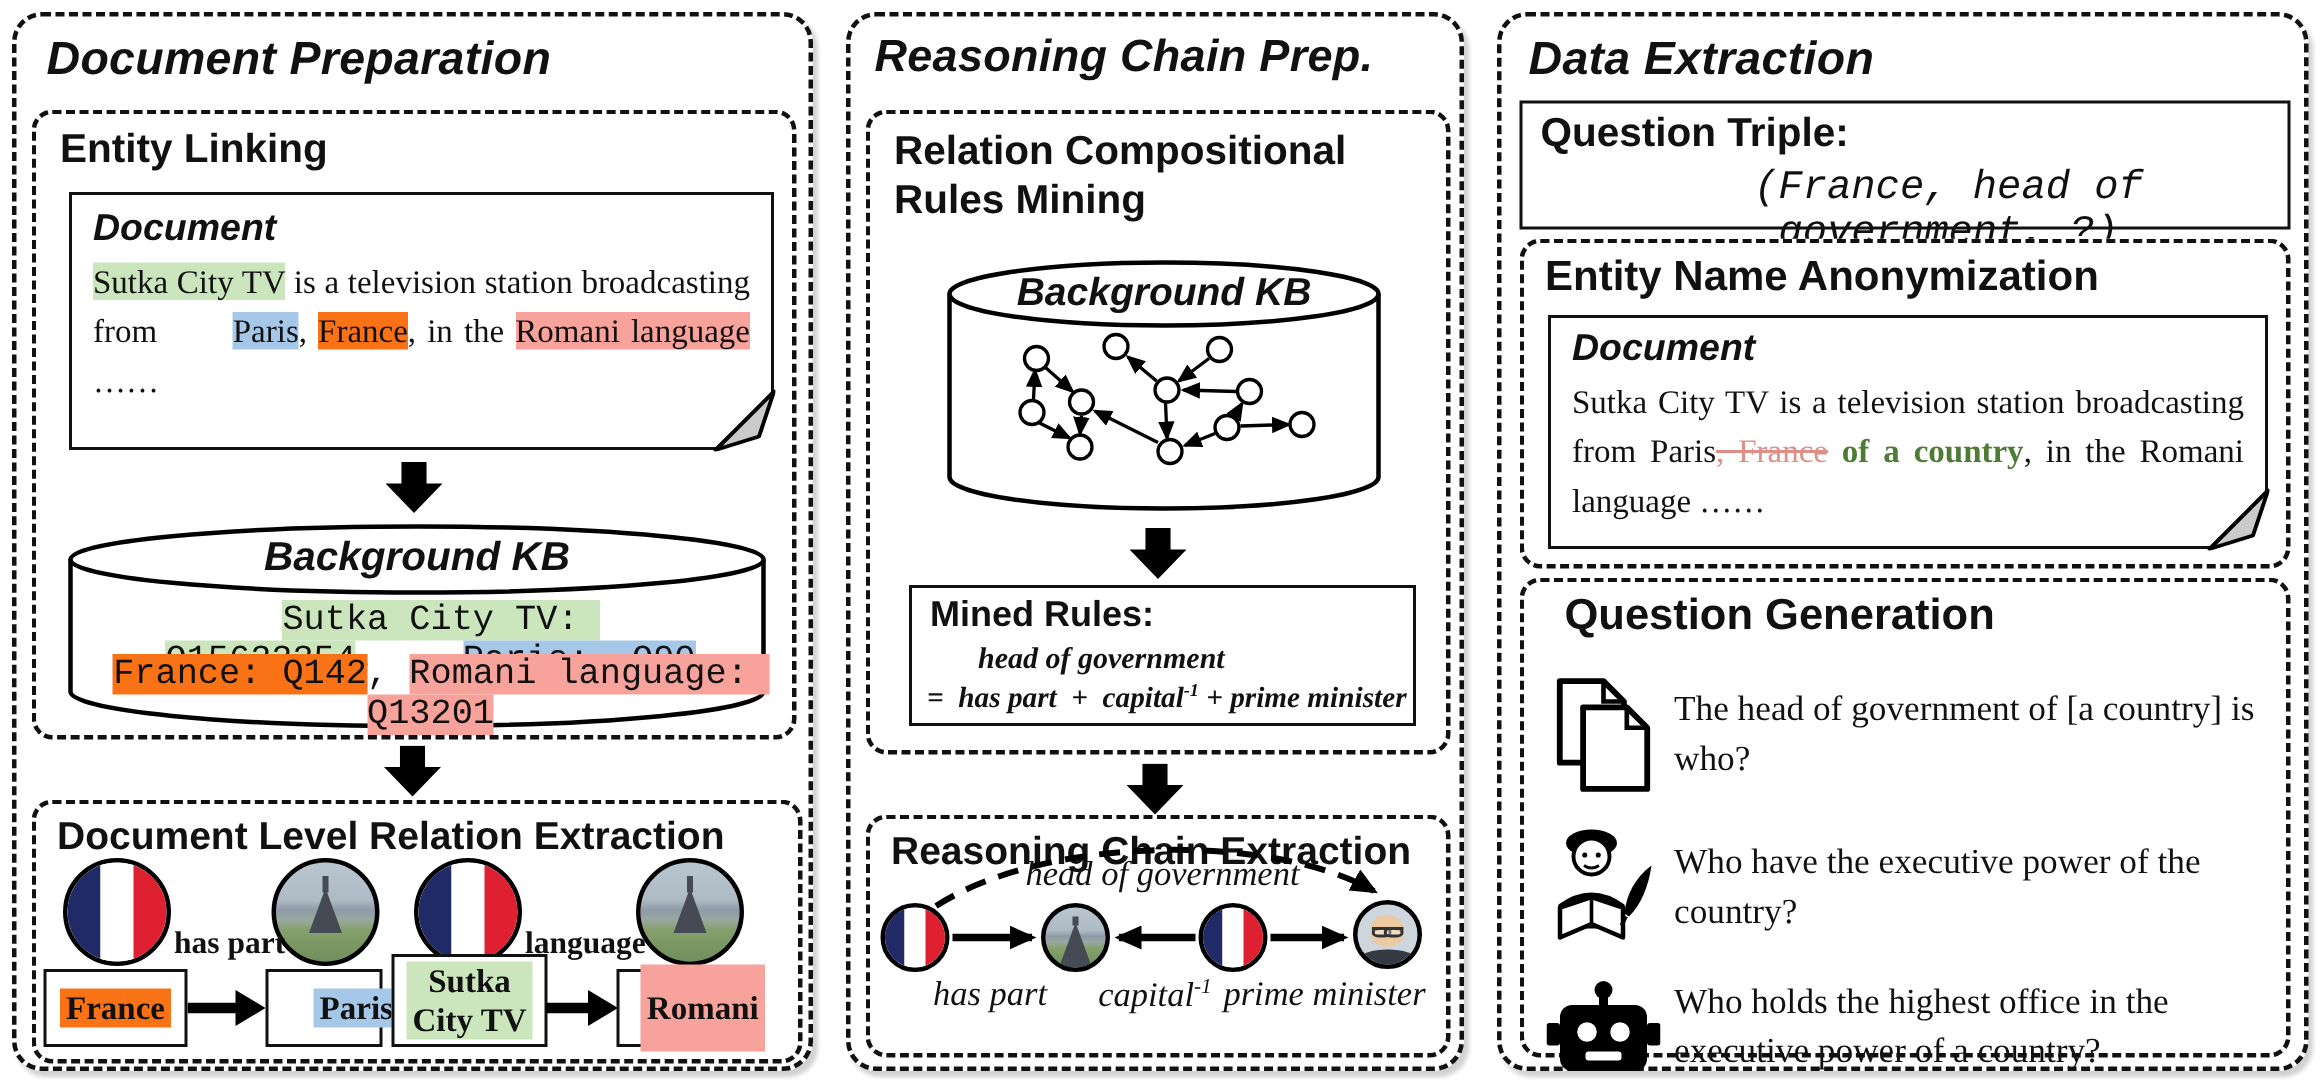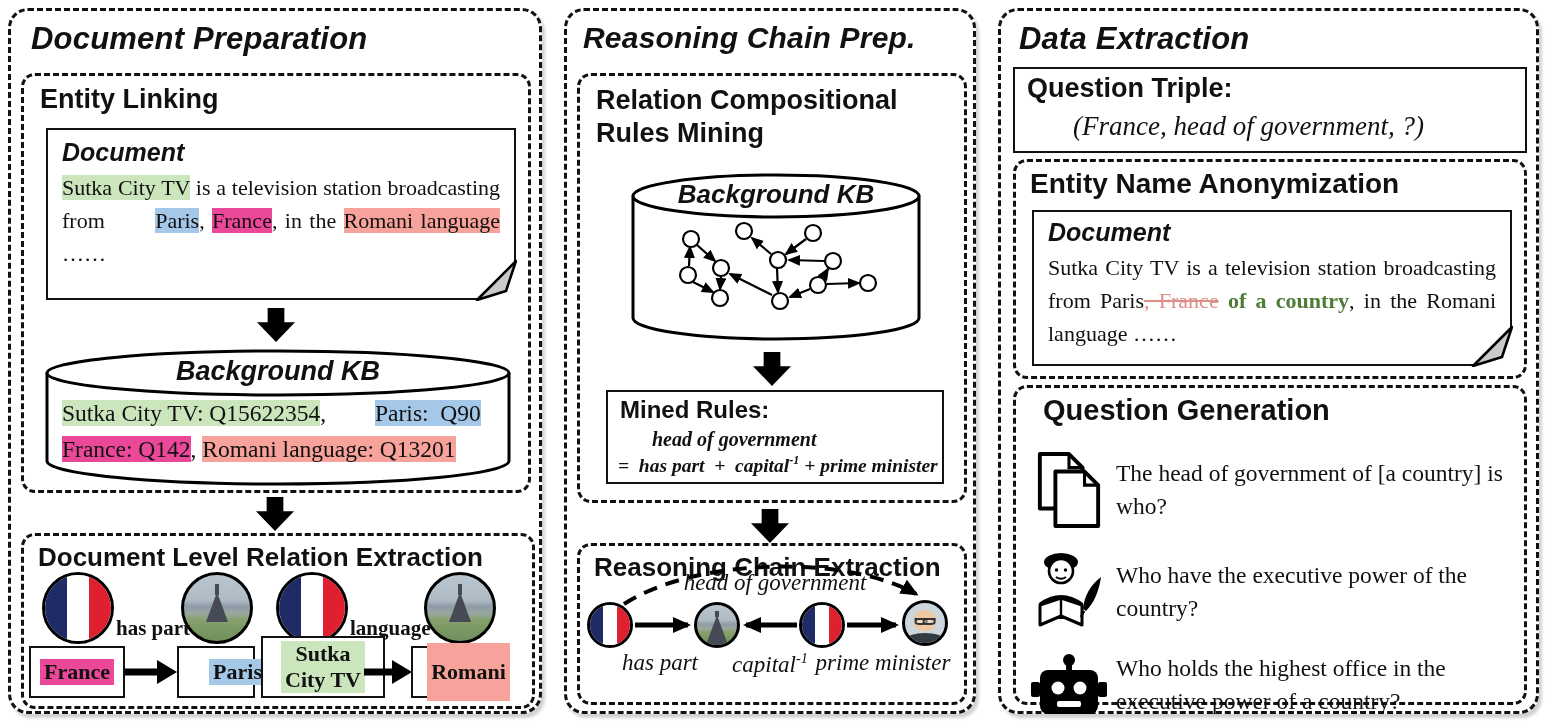--- a/index.html
+++ b/index.html
@@ -10,26 +10,26 @@
   
   .panel { position:absolute; border:3.5px dashed #111; border-radius:20px; background:#fff;
            box-shadow:3px 4px 3px rgba(0,0,0,0.18); }
   .dash-box { position:absolute; border:3px dashed #111; border-radius:14px; background:#fff; }
   .solid-box { position:absolute; border:2.5px solid #111; background:#fff; }
 
   .panel-title { position:absolute; font-style:italic; font-weight:700; font-size:31px; letter-spacing:0.2px; white-space:nowrap; }
   .sub-title   { position:absolute; font-weight:700; font-size:27px; }
   .doc-title   { font-style:italic; font-weight:700; font-size:25px; margin-bottom:4px; }
 
-  .serif { font-family:Liberation Serif, serif; }
+  .serif { font-family:Liberation Mono, monospace;text-align:center; }
 
   
   .hl-green  { background:#cbe6bd; }
   .hl-blue   { background:#a5c7e8;margin-left:43px; }
-  .hl-purple { background:#ec4899; }
+  .hl-purple { background:#f97316; }
   .hl-red    { background:#f7a29a; }
   .strike    { color:#dd8f88; text-decoration:line-through; }
   .green-txt { color:#4e7b36; font-weight:700; }
 
   
   .down-arrow { position:absolute; width:38px; height:34px; background:#000;
     clip-path:polygon(28% 0,72% 0,72% 42%,100% 42%,50% 100%,0 42%,28% 42%); }
 
   
   .doc-text { font-family:"Liberation Serif", serif; font-size:22px; line-height:1.5; text-align:justify; }
@@ -136,21 +136,21 @@
 
       <div class="rel-label" style="left:92px; top:80px;">has part</div>
       <div class="rel-label" style="left:326px; top:80px;">language</div>
 
       <div class="ent-box" style="left:5px; top:110px; width:96px; height:52px;">
           <span class="hl-purple" style="padding:0 4px;">France</span>
         </div>
       <div class="ent-box" style="left:153px; top:110px; width:78px; height:52px;">
           <span class="hl-blue" style="padding:0 4px;">Paris</span>
         </div>
-      <div class="ent-box" style="left:237px; top:100px; width:124px; height:62px;">
+      <div class="ent-box" style="left:237px; top:100px; width:104px; height:62px;">
           <span class="hl-green" style="padding:0 4px; display:inline-block;"><span>Sutka</span><br><span>City TV</span></span>
         </div>
       <div class="ent-box" style="left:387px; top:110px; width:99px; height:52px;">
           <span class="hl-red" style="padding:16px 4px;margin-left:16px;">Romani</span>
         </div>
 
       <svg style="position:absolute; left:101px; top:123px;" width="52" height="26">
           <line x1="0" y1="13" x2="34" y2="13" stroke="#000" stroke-width="7"></line>
           <polygon points="32,1 52,13 32,25" fill="#000"></polygon>
         </svg>

